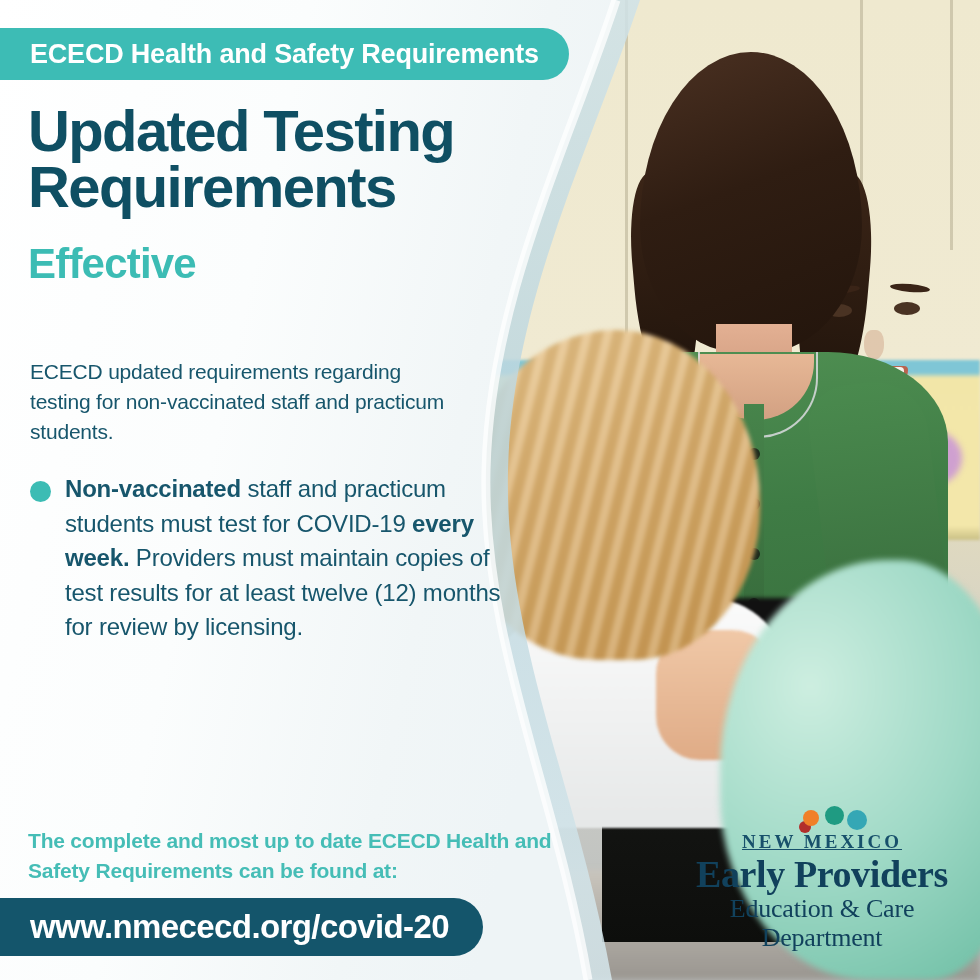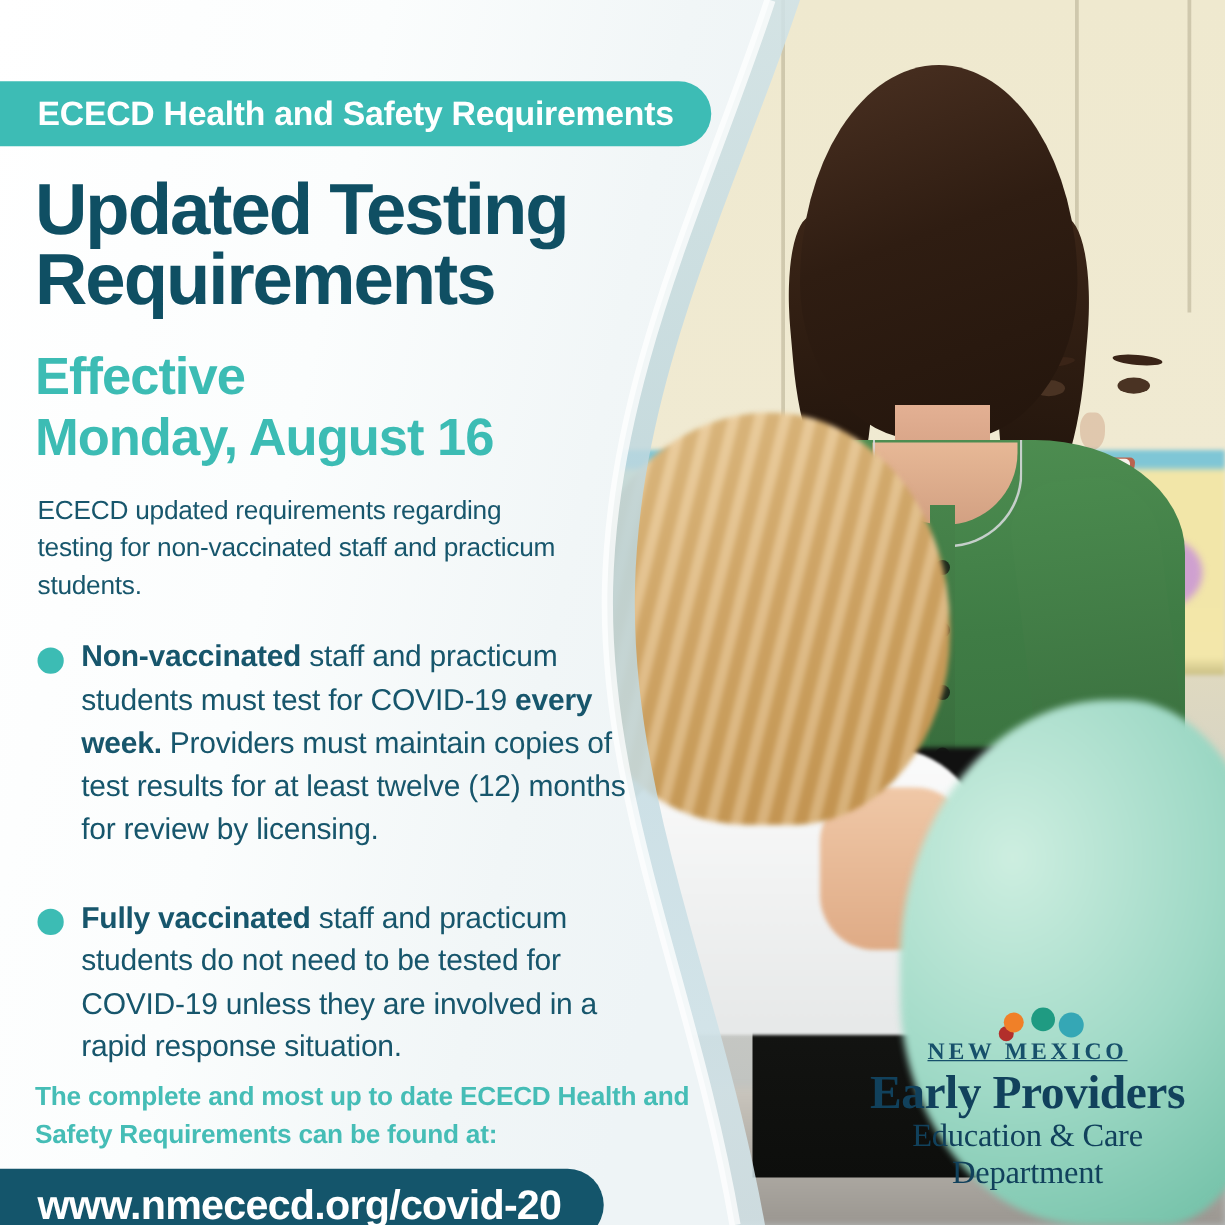--- a/index.html
+++ b/index.html
@@ -193,21 +193,21 @@
   .dark-obj{
     position:absolute; left:188px; top:598px; width:210px; height:96px;
     background:#111; filter:blur(2px);
   }
 
   
   .curve-wrap{ position:absolute; inset:0; }
   .curve-wrap svg{ position:absolute; inset:0; }
 
   
-  .content{ position:absolute; left:0; top:0; width:620px; height:812px;margin-top:37px; }
+  .content{ position:absolute; left:0; top:0; width:620px; height:812px; }
 
   .pill-top{
     position:absolute; left:-60px; top:28px; height:52px;
     padding:0 30px 0 90px;
     display:flex; align-items:center;
     background:#3dbcb5;
     border-radius:0 28px 28px 0;
     color:#ffffff;
     font-size:27px; font-weight:bold; letter-spacing:-.2px;
     white-space:nowrap;
@@ -395,36 +395,31 @@
       <span>ECECD Health and Safety Requirements</span>
     </div>
 
     <div class="h1">
       <span>Updated Testing</span>
       <span class="l2">Requirements</span>
     </div>
 
     <div class="h2">
       <span>Effective</span>
-      <span class="l2">Monday, August 16</span>
     </div>
 
     <p class="intro">ECECD updated requirements regarding testing for non-vaccinated staff and practicum students.</p>
 
     <div class="bullets">
 
       <div class="bullet">
         <span class="dot"></span>
         <div class="btext"><b>Non-vaccinated</b><span> staff and practicum students must test for COVID-19 </span><b>every week.</b><span> Providers must maintain copies of test results for at least twelve (12) months for review by licensing.</span></div>
       </div>
 
-      <div class="bullet" style="margin-top:36px">
-        <span class="dot"></span>
-        <div class="btext"><b>Fully vaccinated</b><span> staff and practicum students do not need to be tested for COVID-19 unless they are involved in a rapid response situation.</span></div>
-      </div>
 
     </div>
 
     <p class="footnote">The complete and most up to date ECECD Health and Safety Requirements can be found at:</p>
 
     <div class="pill-url">
       <span>www.nmececd.org/covid-20</span>
     </div>
   </div>
 

